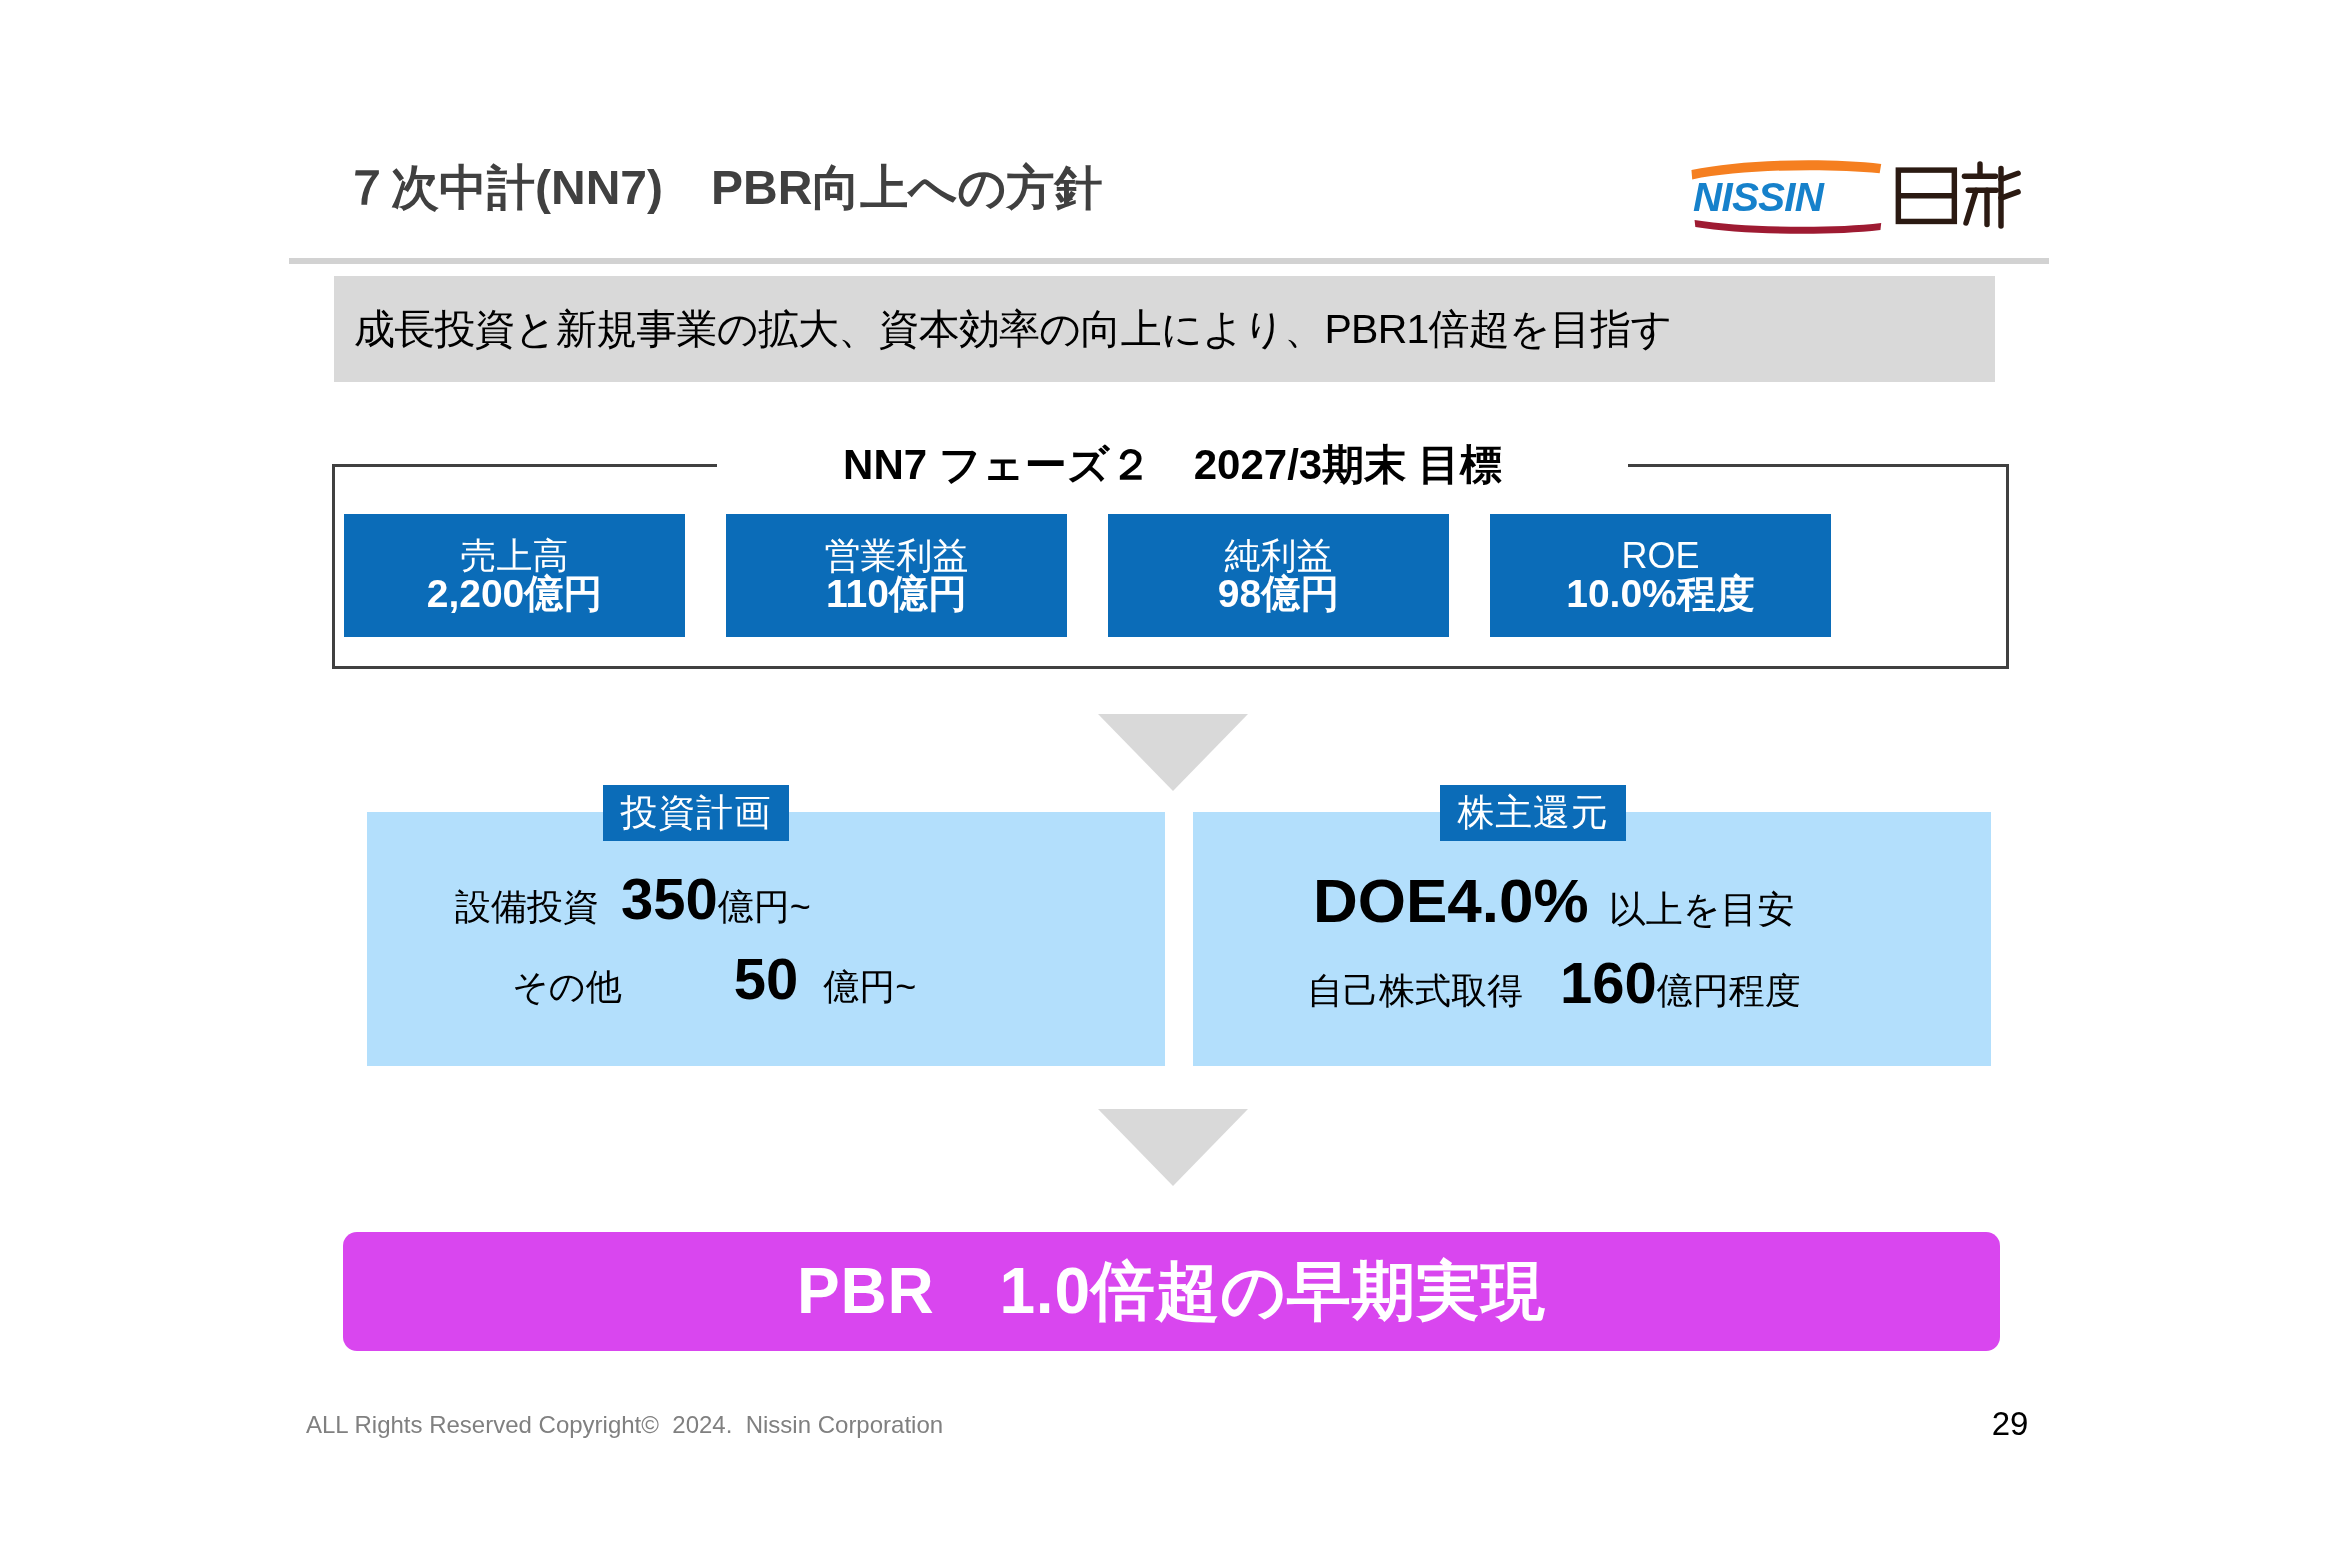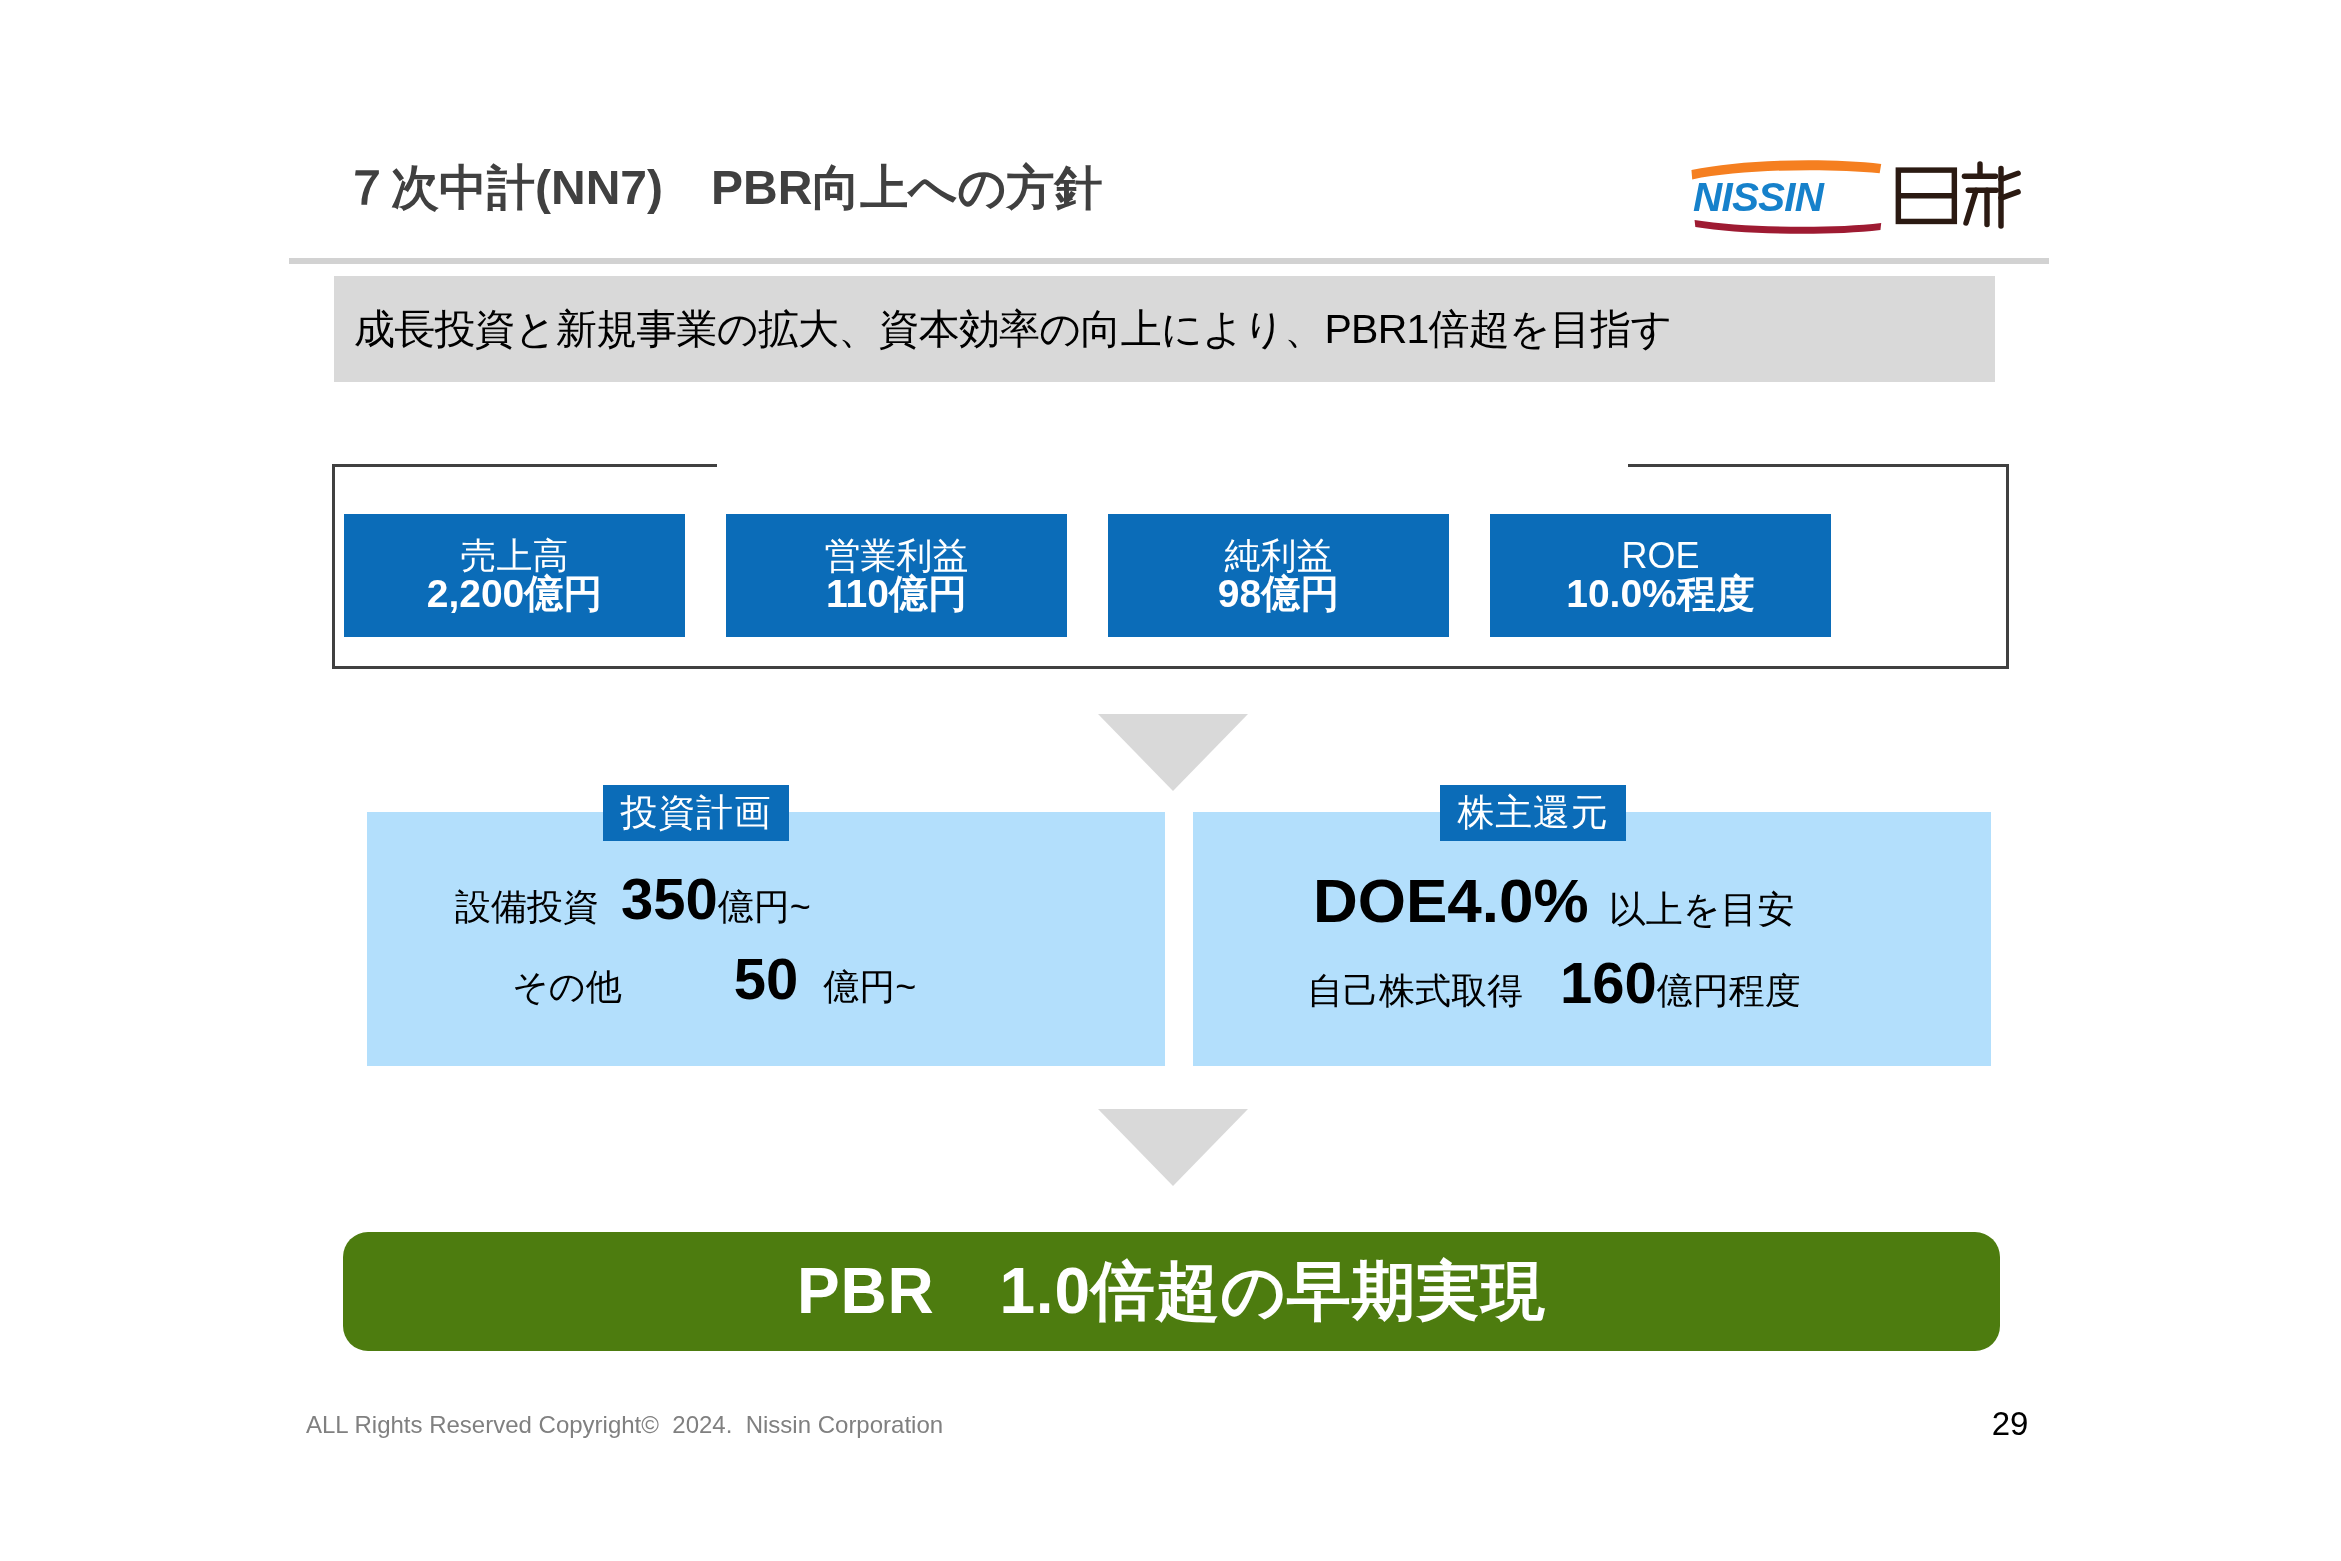--- a/index.html
+++ b/index.html
@@ -203,22 +203,22 @@
   .lines-right .row-b { padding-left: 103px; }
   .lines-right .row-b .num-big { margin-left: 37px; }
 
   
   .orange-banner {
     position: absolute;
     left: 343px;
     top: 1232px;
     width: 1657px;
     height: 119px;
-    background: #4d7c0f;
-    border-radius: 25px;
+    background: #d946ef;
+    border-radius: 14px;
     display: flex;
     align-items: center;
     justify-content: center;
   }
   .orange-text {
     color: #ffffff;
     font-size: 64px;
     font-weight: bold;
     white-space: pre;
     letter-spacing: 0.8px;
@@ -278,20 +278,21 @@
   </div>
 
   <div class="header-rule"></div>
 
   <div class="subtitle-band">
     <span class="subtitle-text">成長投資と新規事業の拡大、資本効率の向上により、PBR1倍超を目指す</span>
   </div>
 
   <div class="kpi-frame"></div>
   <div class="kpi-frame-gap"></div>
+  <div class="kpi-legend">NN7 フェーズ２　2027/3期末 目標</div>
 
   <div class="kpi-row">
     <div class="kpi-box">
       <span class="kpi-label">売上高</span>
       <span class="kpi-value">2,200億円</span>
     </div>
     <div class="kpi-box">
       <span class="kpi-label">営業利益</span>
       <span class="kpi-value">110億円</span>
     </div>

